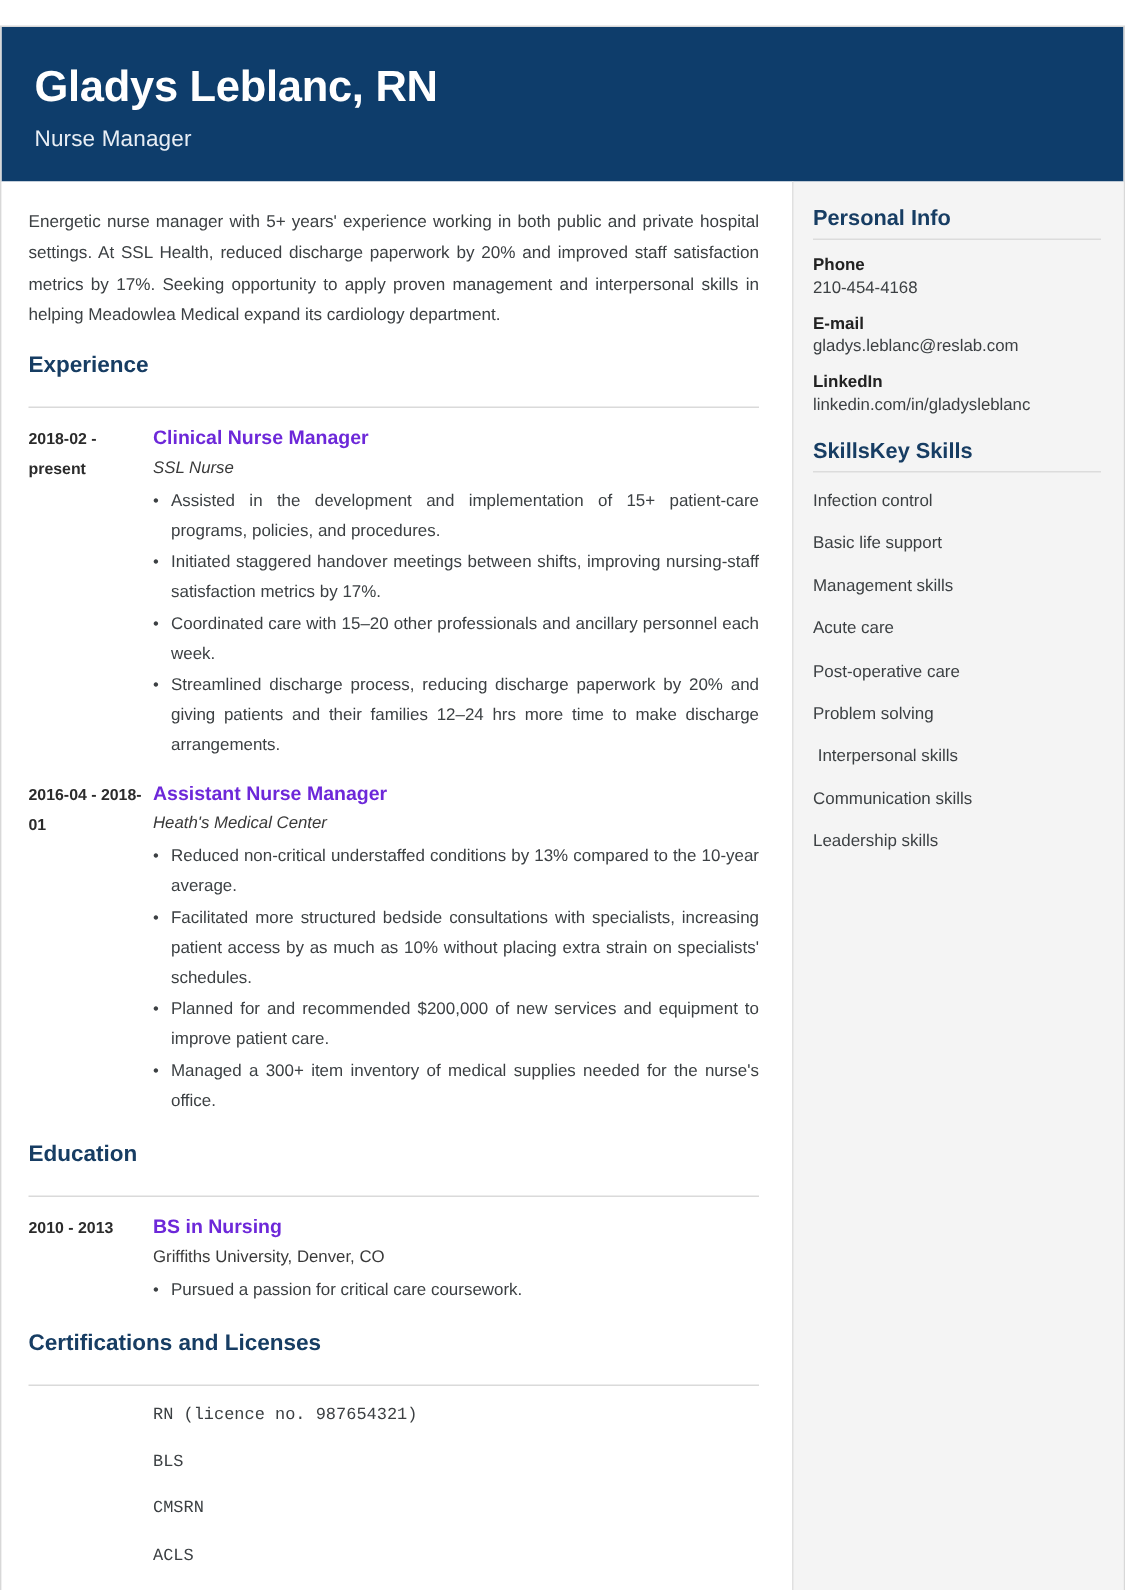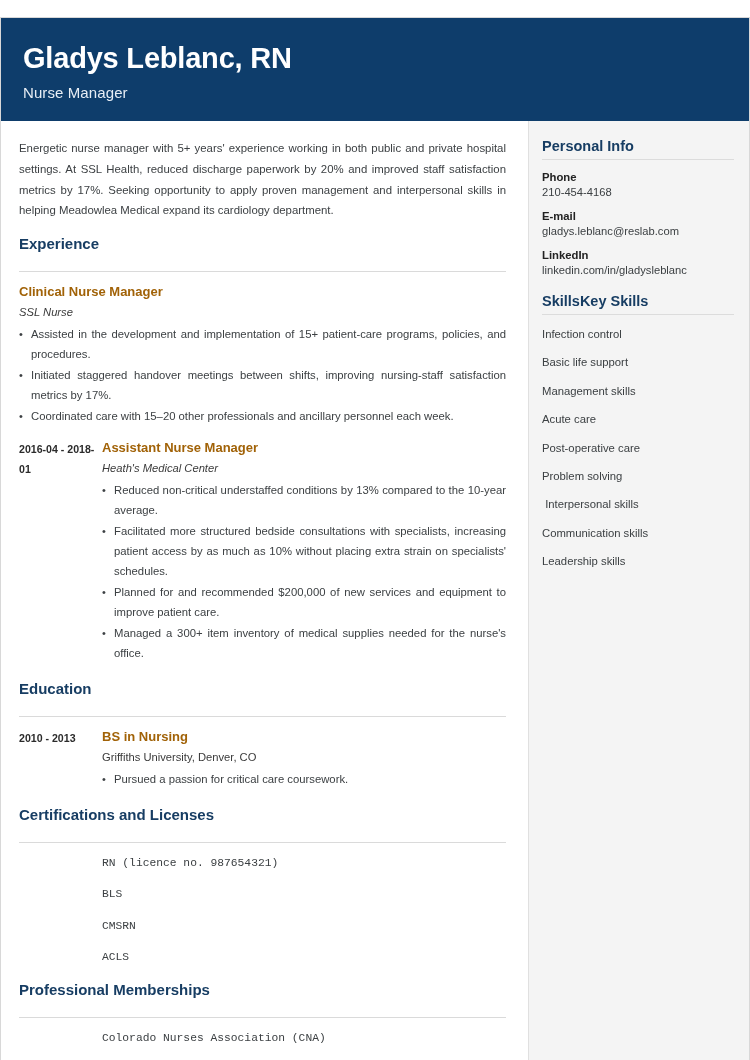--- a/index.html
+++ b/index.html
@@ -92,21 +92,21 @@
     font-size: 10.6px;
     font-weight: bold;
     color: #2b2b2b;
     line-height: 1.85;
     padding-top: 1px;
   }
   .entry-body { flex: 1 1 auto; min-width: 0; }
   .entry-role {
     font-size: 13px;
     font-weight: bold;
-    color: #a16207;
+    color: #6d28d9;
     line-height: 1.35;
     margin-bottom: 4px;
   }
   .entry-org {
     font-size: 11.2px;
     font-style: italic;
     color: #3a3a3a;
     line-height: 1.4;
     margin-bottom: 5px;
   }
@@ -185,27 +185,29 @@
   <div class="body-wrap">
 
     <div class="main-col">
 
       <div class="summary">Energetic nurse manager with 5+ years' experience working in both public and private hospital settings. At SSL Health, reduced discharge paperwork by 20% and improved staff satisfaction metrics by 17%. Seeking opportunity to apply proven management and interpersonal skills in helping Meadowlea Medical expand its cardiology department.</div>
 
       <div class="sec-block">
         <div class="sec-head">Experience</div>
 
         <div class="entry">
+          <div class="entry-dates">2018-02 - present</div>
           <div class="entry-body">
             <div class="entry-role">Clinical Nurse Manager</div>
             <div class="entry-org">SSL Nurse</div>
             <ul class="bullets">
               <li>Assisted in the development and implementation of 15+ patient-care programs, policies, and procedures.</li>
               <li>Initiated staggered handover meetings between shifts, improving nursing-staff satisfaction metrics by 17%.</li>
               <li>Coordinated care with 15–20 other professionals and ancillary personnel each week.</li>
+              <li>Streamlined discharge process, reducing discharge paperwork by 20% and giving patients and their families 12–24 hrs more time to make discharge arrangements.</li>
             </ul>
           </div>
         </div>
 
         <div class="entry">
           <div class="entry-dates">2016-04 - 2018-01</div>
           <div class="entry-body">
             <div class="entry-role">Assistant Nurse Manager</div>
             <div class="entry-org">Heath's Medical Center</div>
             <ul class="bullets">

